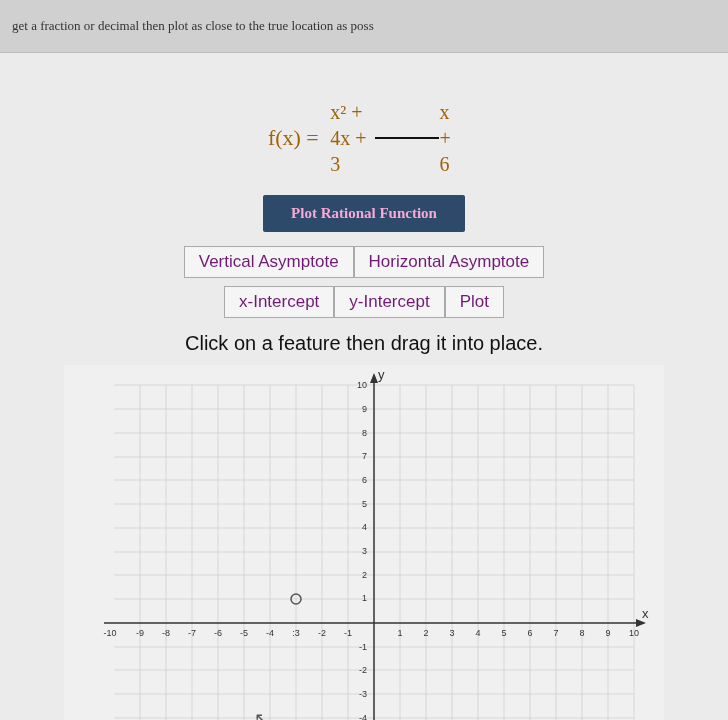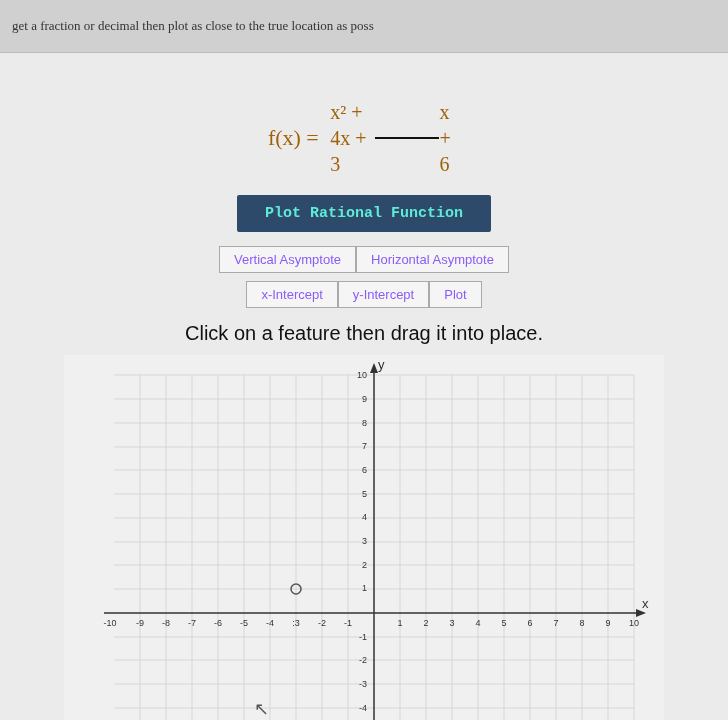--- a/index.html
+++ b/index.html
@@ -54,45 +54,45 @@
     }
 
     .function-label {
       font-size: 22px;
       vertical-align: middle;
       margin-right: 6px;
     }
 
     .plot-button {
       background: #2d4a6b;
-      color: #5eead4;
+      color: #f9a8d4;
       border: none;
       padding: 10px 28px;
       font-size: 15px;
       font-weight: bold;
-      font-family: Liberation Mono, monospace;
+      font-family: Liberation Serif, serif;
       cursor: pointer;
       border-radius: 2px;
       margin-bottom: 14px;
       display: block;
     }
 
     .buttons-row {
       display: flex;
       flex-direction: row;
       gap: 0;
       margin-bottom: 8px;
     }
 
     .feature-button {
       background: #f5f5f5;
-      color: #8b5cf6;
+      color: #701a75;
       border: 1px solid #aaa;
       padding: 5px 14px;
-      font-size: 13px;
+      font-size: 17px;
       font-family: Arial, sans-serif;
       cursor: pointer;
       margin: 0;
     }
 
     .feature-button:not(:last-child) {
       border-right: 1px solid #aaa;
     }
 
     .buttons-row2 {

